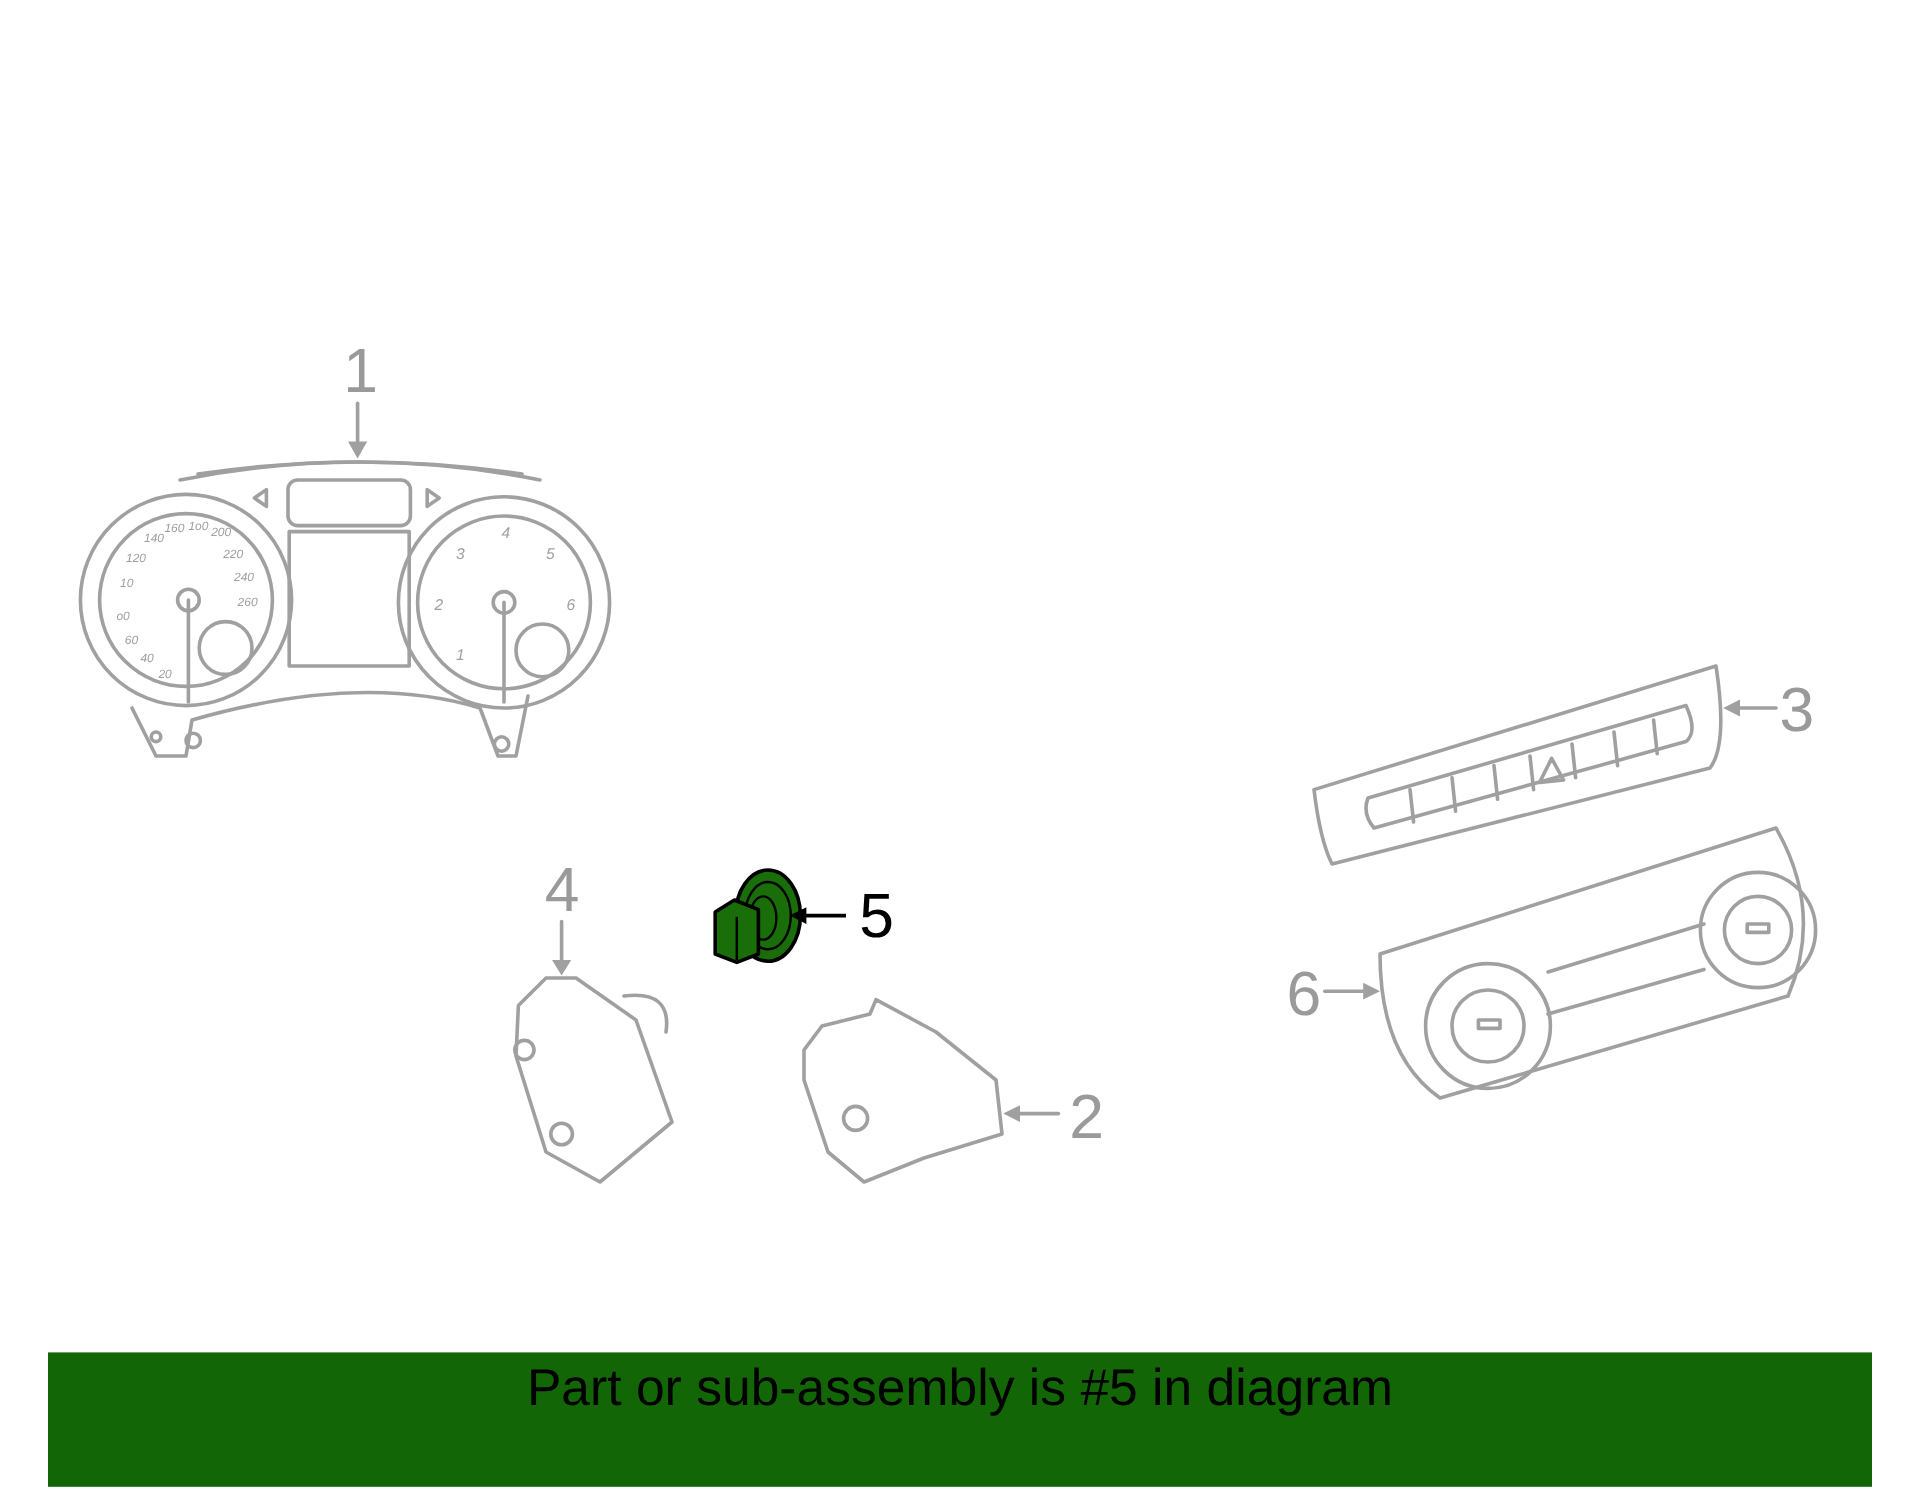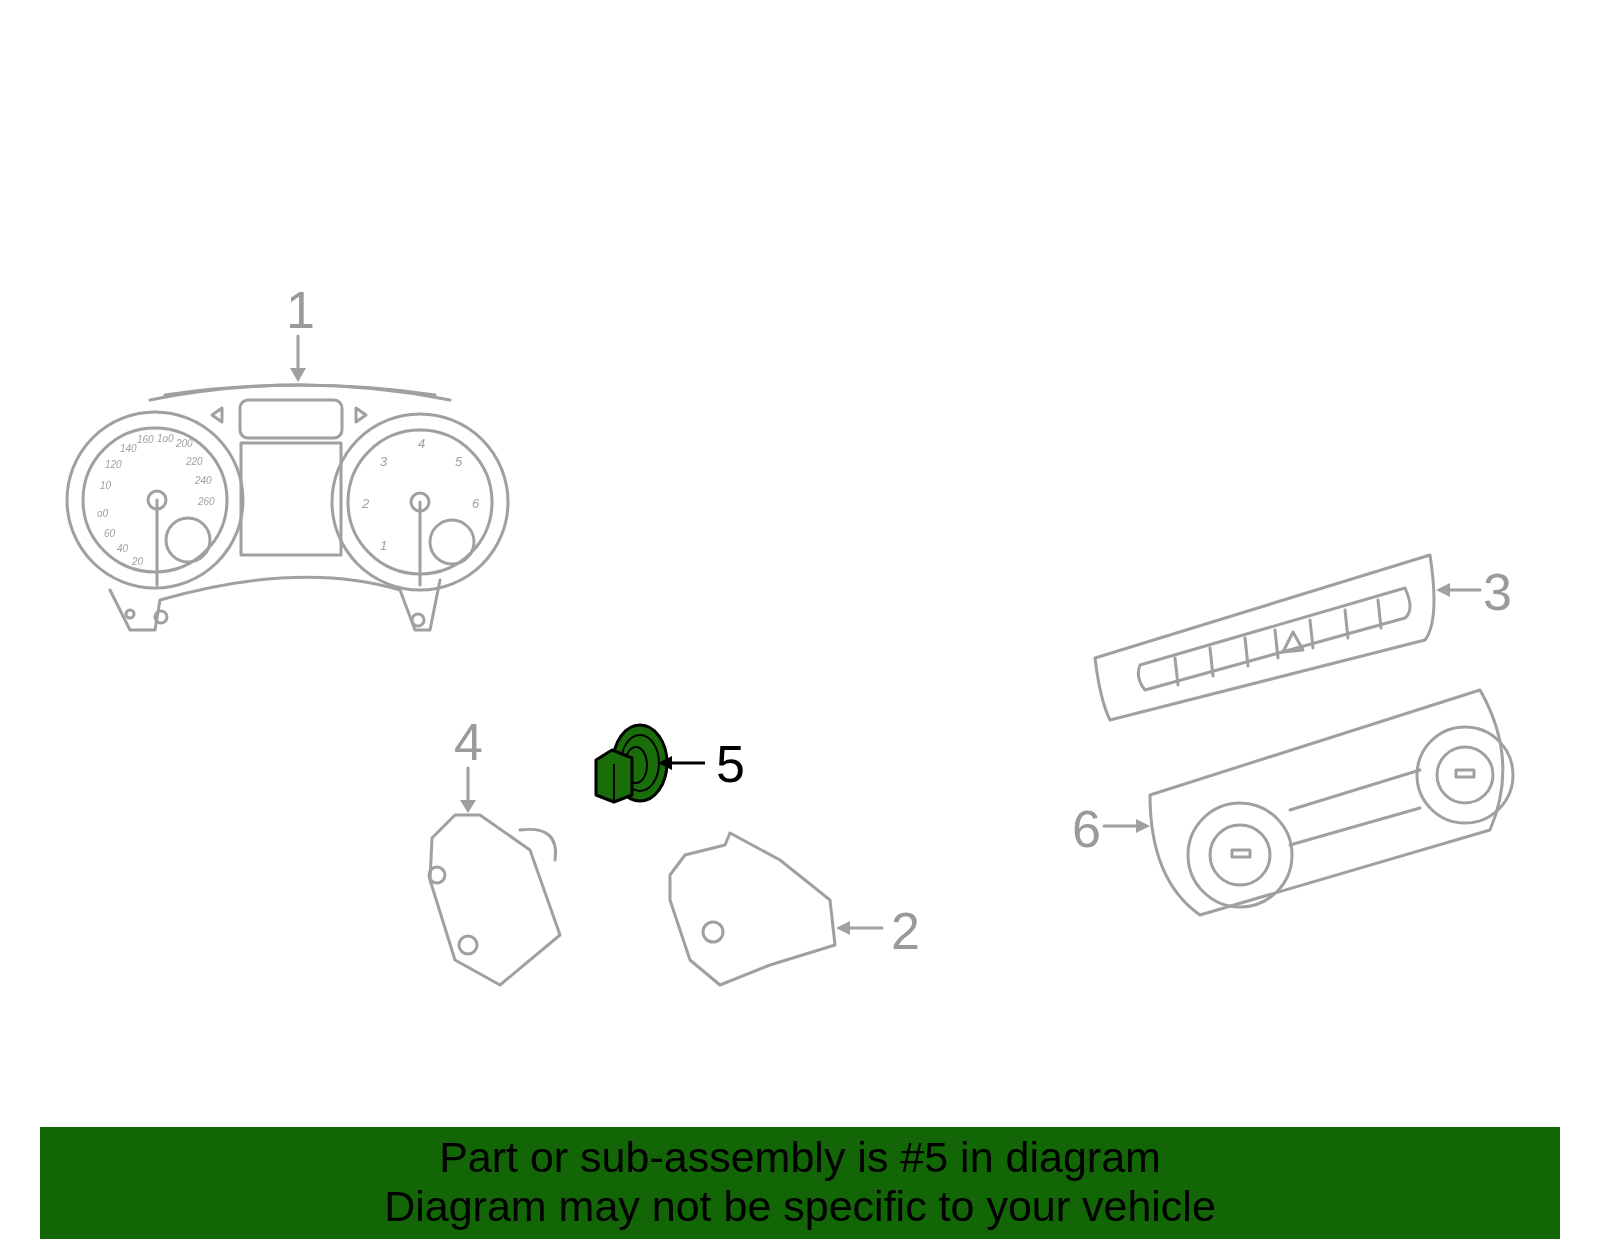--- a/index.html
+++ b/index.html
@@ -122,14 +122,13 @@
 
 <div class="callout" style="left:286px;top:284px;">1</div>
 <div class="callout" style="left:1483px;top:566px;">3</div>
 <div class="callout" style="left:454px;top:716px;">4</div>
 <div class="callout active" style="left:716px;top:738px;">5</div>
 <div class="callout" style="left:1072px;top:803px;">6</div>
 <div class="callout" style="left:891px;top:905px;">2</div>
 
 <div class="banner">
   <div>Part or sub-assembly is #5 in diagram</div>
-  <div>Diagram may not be specific to your vehicle</div>
 </div>
 
 </body></html>

